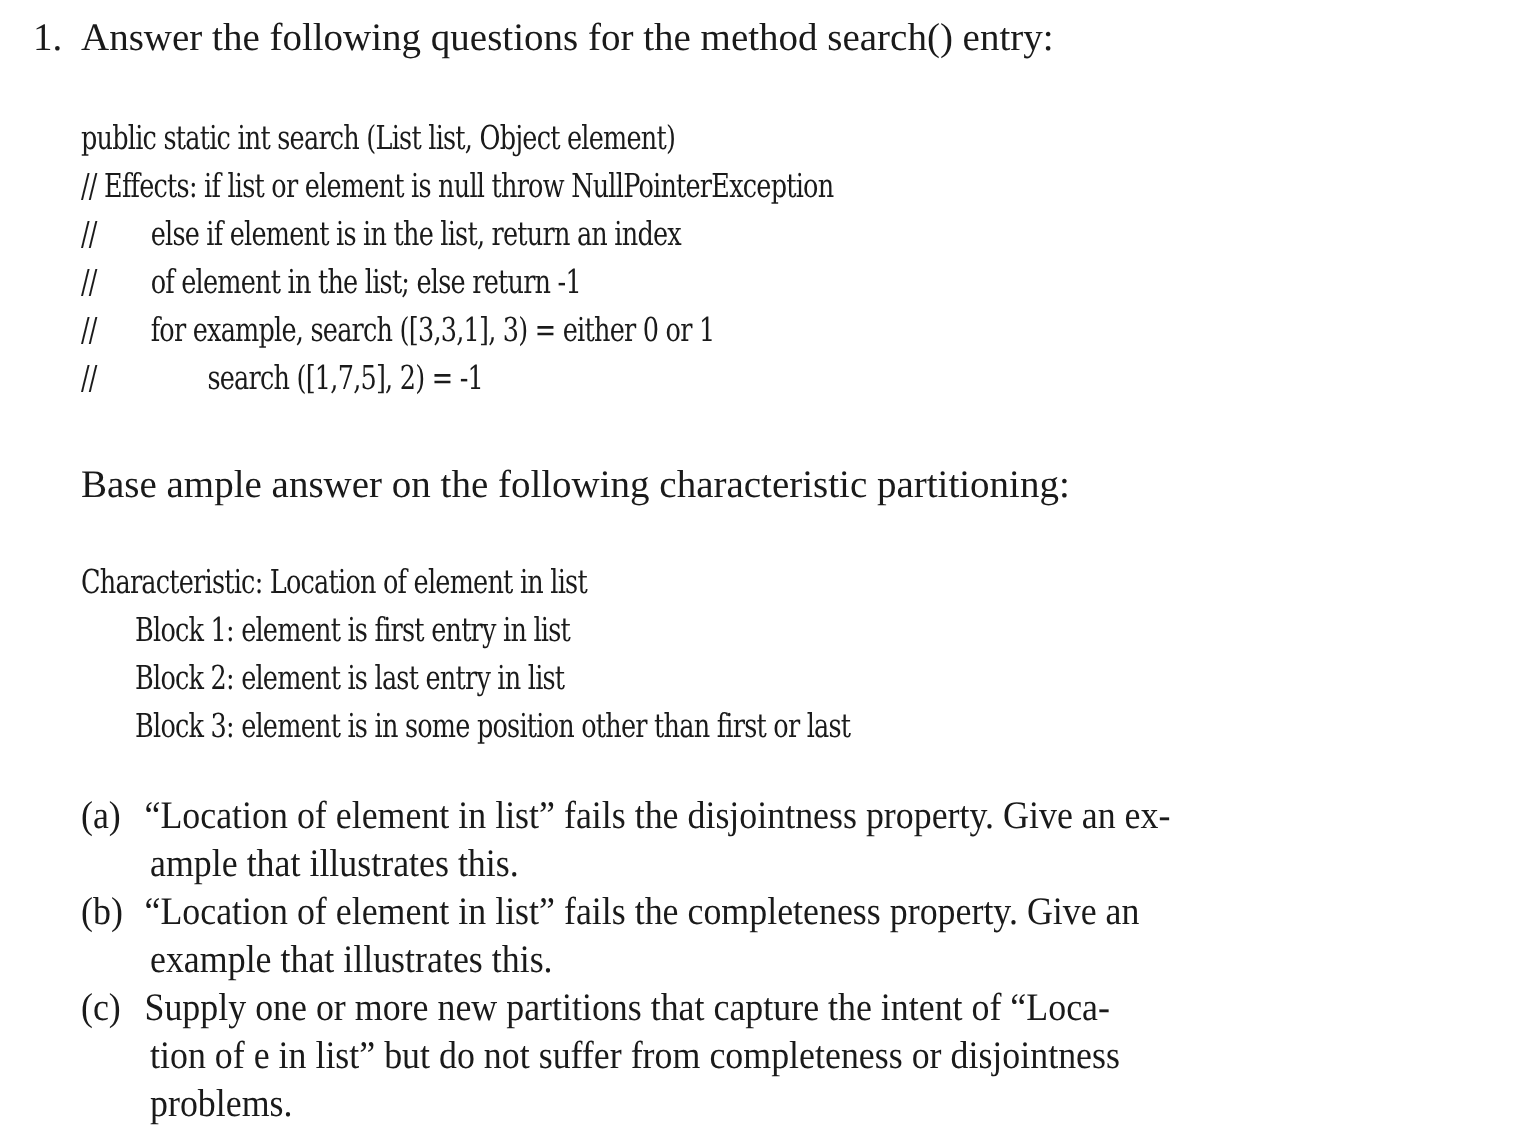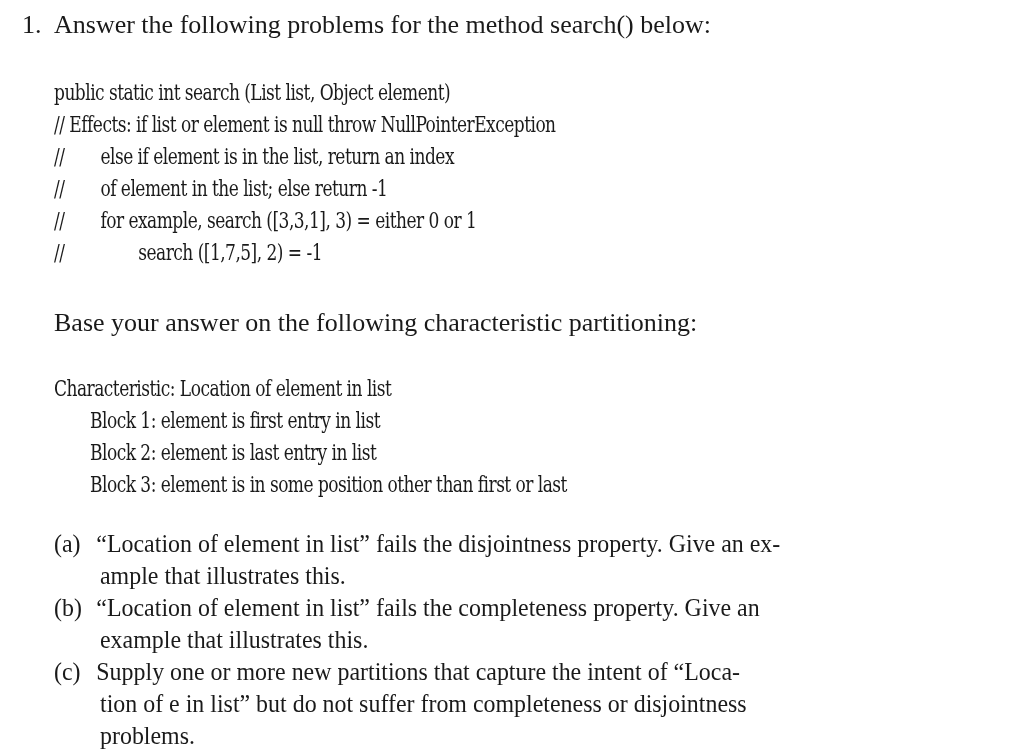--- a/index.html
+++ b/index.html
@@ -13,21 +13,21 @@
   #base-line { left:54px; top:308px; font-size:26px; }
   .part { font-size:22px; letter-spacing:-0.6px; transform-origin:left top; transform:scaleX(0.86); }
   .item { font-size:26px; transform-origin:left top; transform:scaleX(0.92); }
   .item-label { display:inline-block; width:46px; }
 </style>
 </head>
 <body>
 
 <div id="q-title" class="abs serif">
   <span>1.</span>
-  <span style="margin-left:6px;">Answer the following problems for the method search() below:</span>
+  <span style="margin-left:6px;">Answer the following questions for the method search() entry:</span>
 </div>
 
 <div>
   <div class="abs code codeline" style="left:54px; top:80px;">public static int search (List list, Object element)</div>
 
   <div class="abs code codeline" style="left:54px; top:112px;">
     <span>//</span>
     <span>Effects: if list or element is null throw NullPointerException</span>
   </div>
   <div class="abs code codeline" style="left:54px; top:144px;">
@@ -37,21 +37,21 @@
     <span class="cmt-slash">//</span><span>of element in the list; else return -1</span>
   </div>
   <div class="abs code codeline" style="left:54px; top:208px;">
     <span class="cmt-slash">//</span><span>for example, search ([3,3,1], 3) = either 0 or 1</span>
   </div>
   <div class="abs code codeline" style="left:54px; top:240px;">
     <span class="cmt-slash" style="width:98px;">//</span><span>search ([1,7,5], 2) = -1</span>
   </div>
 </div>
 
-<div id="base-line" class="abs serif">Base your answer on the following characteristic partitioning:</div>
+<div id="base-line" class="abs serif">Base ample answer on the following characteristic partitioning:</div>
 
 <div>
   <div class="abs code part" style="left:54px; top:376px;">Characteristic: Location of element in list</div>
   <div class="abs code part" style="left:90px; top:408px;">Block 1: element is first entry in list</div>
   <div class="abs code part" style="left:90px; top:440px;">Block 2: element is last entry in list</div>
   <div class="abs code part" style="left:90px; top:472px;">Block 3: element is in some position other than first or last</div>
 </div>
 
 <div>
   <div class="abs serif item" style="left:54px; top:529px;">

